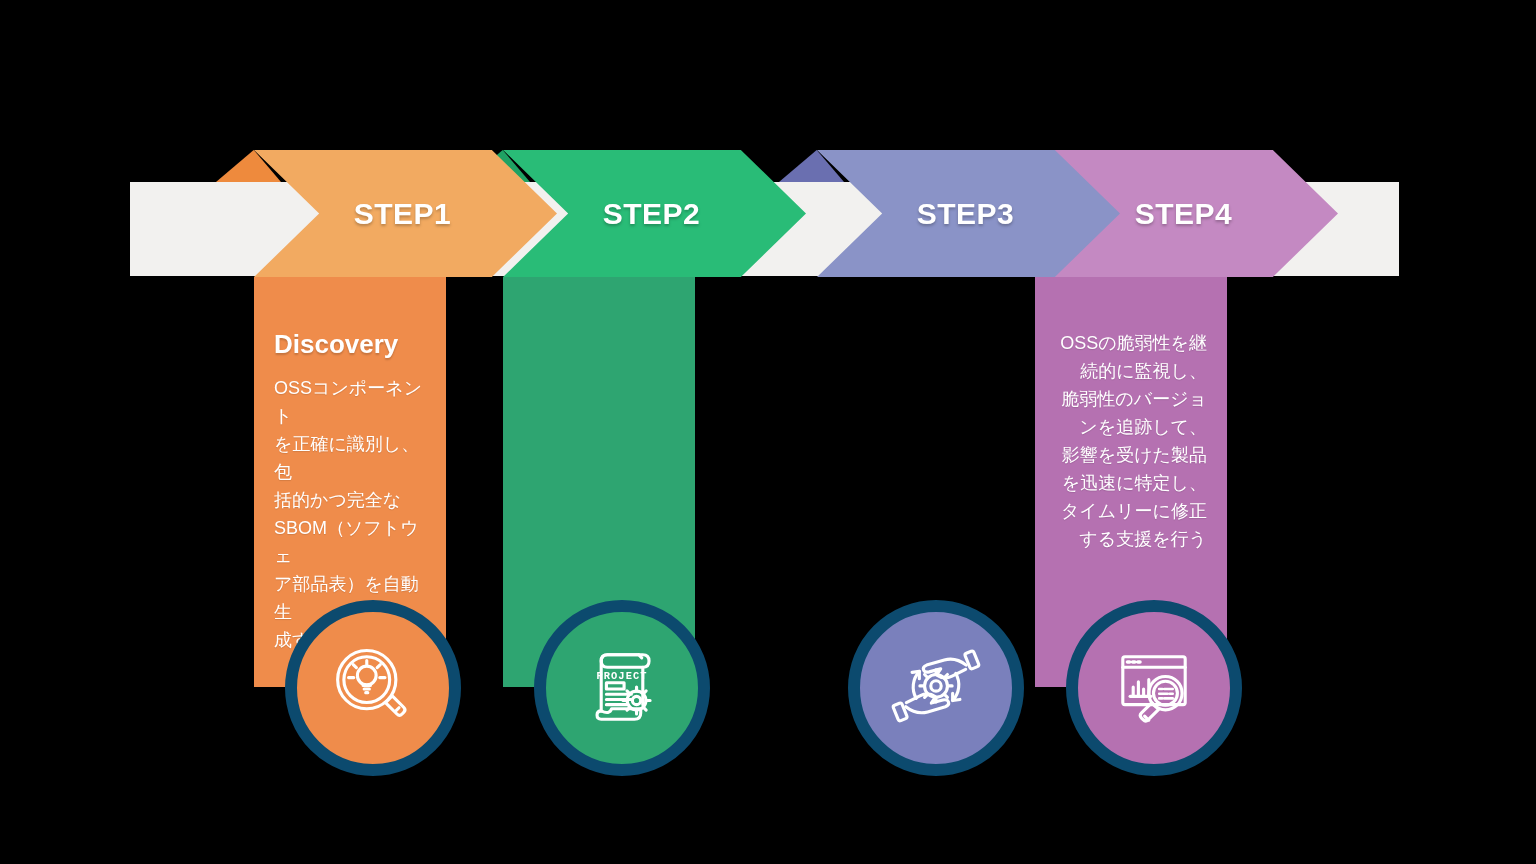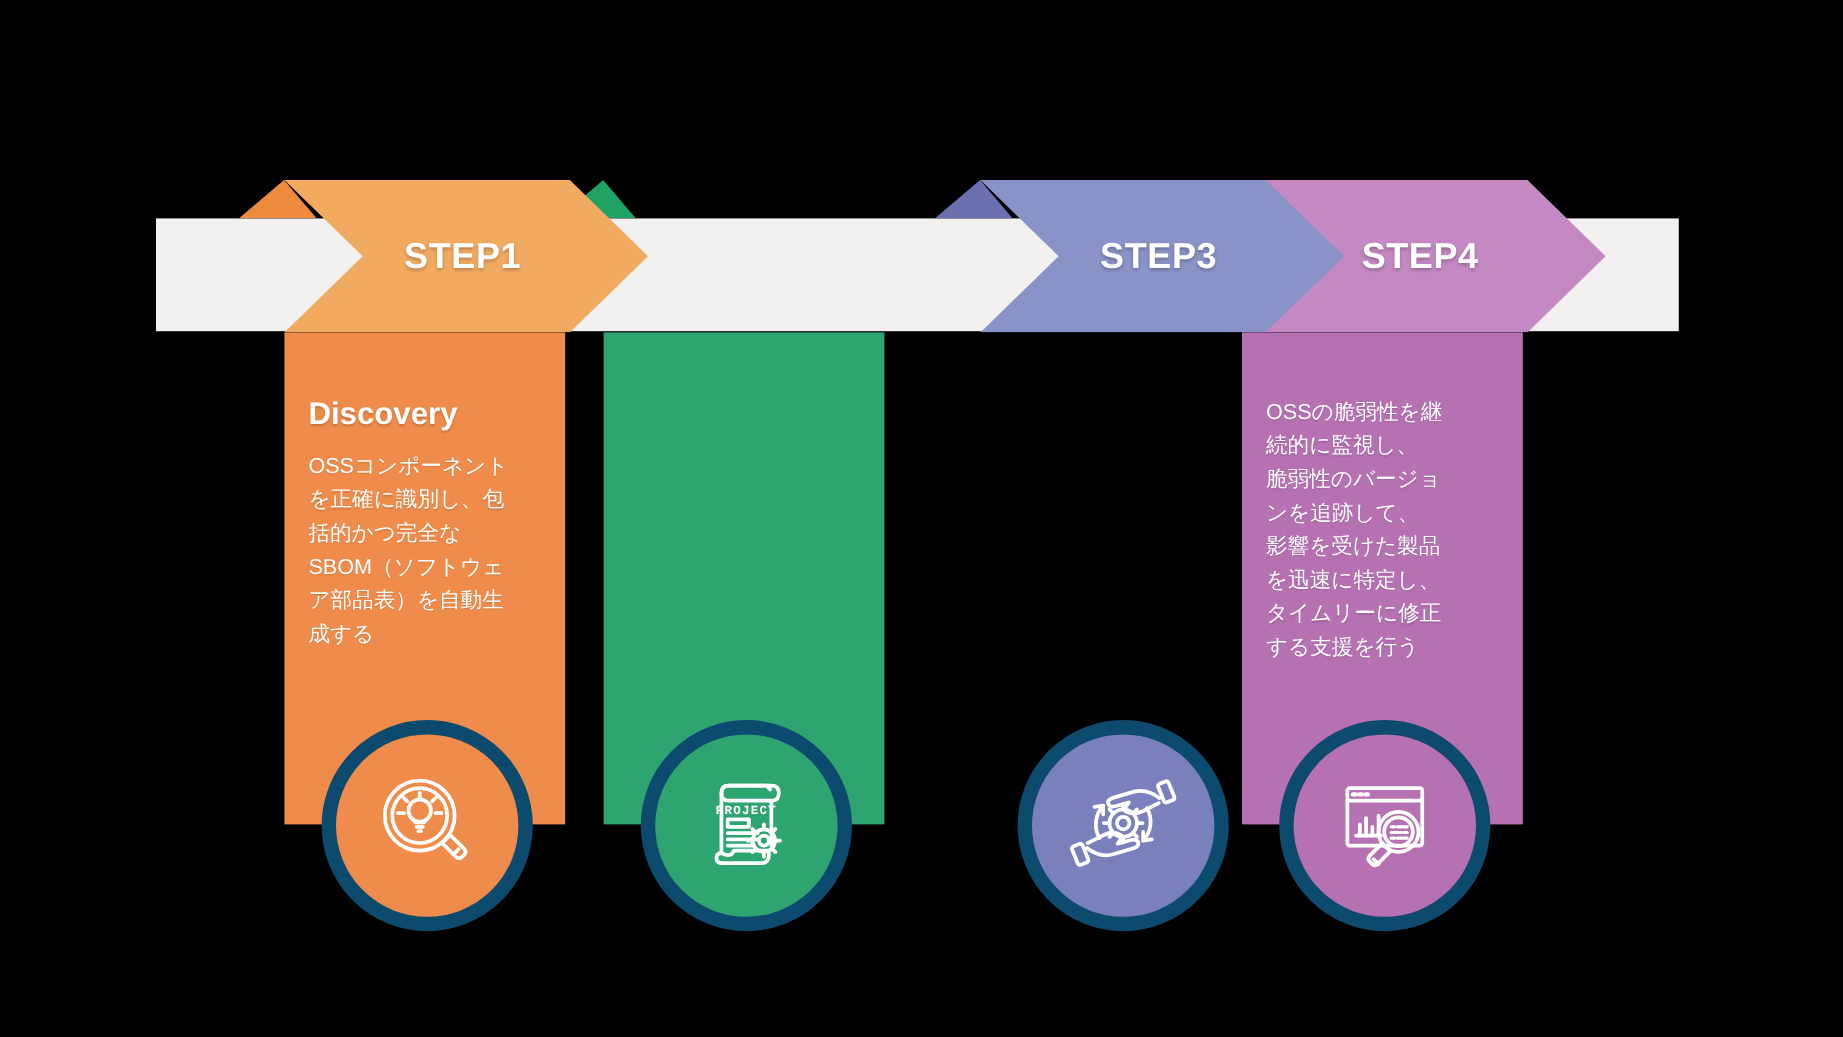--- a/index.html
+++ b/index.html
@@ -22,21 +22,21 @@
     position:absolute;left:0;top:0;width:303px;height:127px;
     clip-path:polygon(0 0,78.5% 0,100% 50%,78.5% 100%,0 100%,21.5% 50%);
     background:var(--arrow);
     display:flex;align-items:center;justify-content:center;
   }
   .step-label{
     color:#fff;font-size:30px;font-weight:bold;letter-spacing:.5px;
     text-shadow:0 2px 3px rgba(0,0,0,.25);padding-right:6px;
   }
   .panel{
-    position:absolute;left:0;top:127px;width:234px;height:410px;
+    position:absolute;left:0;top:127px;width:192px;height:410px;
     background:var(--panel);box-sizing:border-box;padding:52px 20px 0 20px;color:#fff;
   }
   .panel-title{
     font-size:26px;font-weight:bold;margin:0 0 14px 0;
     text-shadow:0 2px 2px rgba(0,0,0,.18);
   }
   .panel-body{
     font-size:18px;line-height:28px;white-space:pre-line;margin:0;
     text-shadow:0 1px 1px rgba(0,0,0,.12);
   }
@@ -48,21 +48,21 @@
   .badge svg{stroke:#fff;fill:none;stroke-width:3;stroke-linecap:round;stroke-linejoin:round;}
   .badge svg text{stroke:none;fill:#fff;}
 </style>
 </head>
 <body>
 
 <div class="stage" style="background: rgb(0, 0, 0);">
 
   <div class="band" style="background: rgb(242, 241, 239);"></div>
 
-  <div class="step" style="left: 237px; padding-left: 32px; --arrow: #F2AA61; --fold: #EE8A3D; --panel: #EF8C4B;">
+  <div class="step" style="left: 254px; padding-left: 32px; --arrow: #F2AA61; --fold: #EE8A3D; --panel: #EF8C4B;">
     <div class="fold"></div>
     <div class="arrow">
       <span class="step-label">STEP1</span>
     </div>
     <div class="panel">
       <div class="panel-title">Discovery</div>
       <div class="panel-body">OSSコンポーネント
 を正確に識別し、包
 括的かつ完全な
 SBOM（ソフトウェ
@@ -76,20 +76,23 @@
         <circle cx="44" cy="38" r="9"></circle>
         <path d="M40.5 47.5 h7 M41.5 51 h5 M43 54.5 h2"></path>
         <path d="M44 27.5 V23.5 M34 30.5 l-3 -3 M54 30.5 l3 -3 M31.5 40 h-5 M56.5 40 h5"></path>
         <path d="M62 64 l11 11 q2.5 2.5 5 0 l1.5 -1.5 q2.5 -2.5 0 -5 l-11 -11 z M71 73 l4 -4"></path>
       </svg>
     </div>
   </div>
 
   <div class="step" style="left: 503px; --arrow: #29BC77; --fold: #1FA263; --panel: #2EA571;">
     <div class="fold"></div>
+    <div class="arrow">
+      <span class="step-label">STEP2</span>
+    </div>
     <div class="panel">
     </div>
     <div class="badge">
       <svg width="104" height="104" viewBox="0 0 100 100">
         <path d="M30 72 V24 q0 -6 6 -6 h30 q6 6 0 0"></path>
         <path d="M36 18 q-6 0 -6 6 0 6 6 6 h34 q6 0 6 -6 0 -6 -6 -6 h-34"></path>
         <path d="M70 30 V66"></path>
         <path d="M30 72 q-4 0 -4 4 0 4 4 4 h32 q6 0 6 -6 v-4 h-28 q-2 6 -10 2"></path>
         <text x="50" y="41" text-anchor="middle" font-size="10" font-weight="bold" letter-spacing="1" font-family="'Liberation Mono','DejaVu Sans Mono',monospace">PROJECT</text>
         <rect x="35" y="45" width="17" height="6"></rect>
@@ -116,21 +119,21 @@
         <path d="M69 36 a22 22 0 0 1 -3 26"></path>
         <path d="M66 62 l7 -1 M66 62 l0 -7"></path>
         <rect x="80" y="15" width="9" height="16" rx="2" transform="rotate(-22 84.5 23)"></rect>
         <path d="M79 28 q-10 -8 -21 -5 l-17 5 q-4 1.5 -3 4.5 q1 3 5.5 2 l11 -3 -4 6 q7 5 15 1 l13 -6.5"></path>
         <rect x="11" y="65" width="9" height="16" rx="2" transform="rotate(-22 15.5 73)"></rect>
         <path d="M21 68 q10 8 21 5 l17 -5 q4 -1.5 3 -4.5 q-1 -3 -5.5 -2 l-11 3 4 -6 q-7 -5 -15 -1 l-13 6.5"></path>
       </svg>
     </div>
   </div>
 
-  <div class="step" style="left: 1035px; --arrow: #C489C2; --fold: #AC60A6; --panel: #B571B1;">
+  <div class="step" style="left: 1035px; text-align: right; --arrow: #C489C2; --fold: #AC60A6; --panel: #B571B1;">
     <div class="fold"></div>
     <div class="arrow">
       <span class="step-label">STEP4</span>
     </div>
     <div class="panel">
       <div class="panel-body">OSSの脆弱性を継
 続的に監視し、
 脆弱性のバージョ
 ンを追跡して、
 影響を受けた製品

